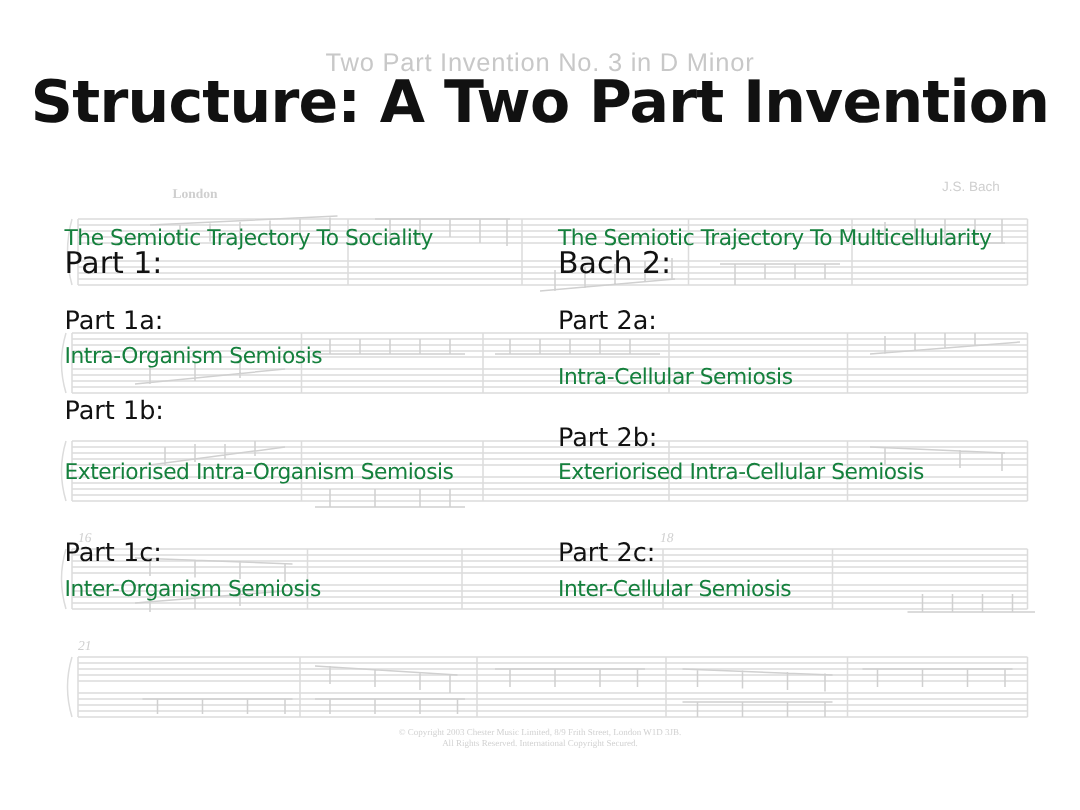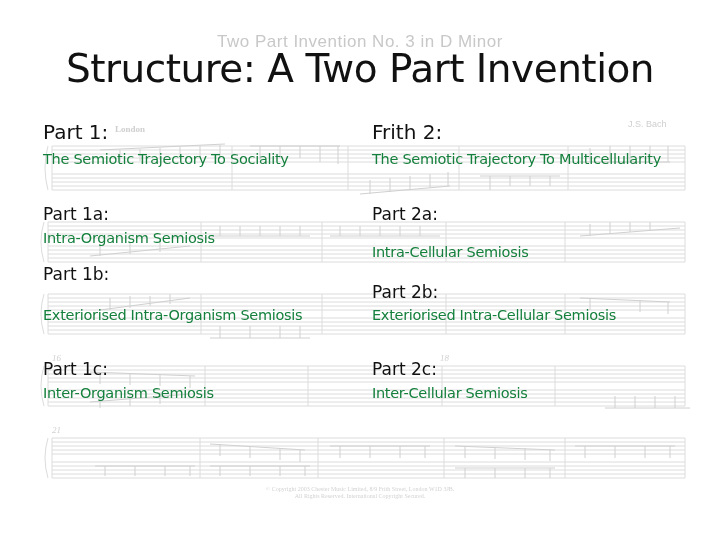--- a/index.html
+++ b/index.html
@@ -6,26 +6,26 @@
   body { width:720px; height:540px; background:#ffffff; position:relative; overflow:hidden;
          font-family: "DejaVu Sans", sans-serif; color:#111; }
   .bg-score { position:absolute; left:0; top:0; width:720px; height:540px; }
   .score-title { position:absolute; left:0; width:720px; top:32px; text-align:center;
                  font-family:"Liberation Sans", sans-serif; font-size:17px; color:#c8c8c8; letter-spacing:0.5px; }
   .score-composer { position:absolute; left:628px; top:119px; font-family:Liberation Sans, sans-serif; font-size:9px; color:#cfcfcf; }
   .score-tempo { position:absolute; left:115px; top:124px; font-family:"Liberation Serif", serif; font-size:9px; font-weight:bold; color:#cfcfcf; }
   .score-copyright { position:absolute; left:150px; width:420px; top:486px; text-align:center;
                      font-family:"Liberation Serif", serif; font-size:6px; line-height:7px; color:#d2d2d2; }
   .slide-title { position:absolute; left:0; width:720px; top:46px; text-align:center;
-                 font-family:"DejaVu Sans", sans-serif; font-weight:normal; font-size:39px; letter-spacing:-0.5px; color:#111; }
+                 font-family:"DejaVu Sans", sans-serif; font-weight:bold; font-size:39px; letter-spacing:-0.5px; color:#111; }
   .col { position:absolute; width:340px; }
   .col-left { left:43px; }
   .col-right { left:372px; }
   .part-head { position:absolute; font-size:17px; color:#111; white-space:nowrap; }
-  .part-head.big { font-size:20px; }
+  .part-head.big { font-size:20px;margin-top:43px; }
   .part-desc { position:absolute; font-size:14.5px; color:#15803d; white-space:nowrap; letter-spacing:-0.3px; }
 </style>
 </head>
 <body>
 
 <svg class="bg-score" viewBox="0 0 720 540" xmlns="http://www.w3.org/2000/svg">
   <g stroke="#dcdcdc" stroke-width="1" fill="none">
 
     <g>
       <path d="M52 146 H685 M52 150 H685 M52 154 H685 M52 158 H685 M52 162 H685"></path>
@@ -111,21 +111,21 @@
   <div class="part-desc" style="top:230px">Intra-Organism Semiosis</div>
 
   <div class="part-head" style="top:264px">Part 1b:</div>
   <div class="part-desc" style="top:307px">Exteriorised Intra-Organism Semiosis</div>
 
   <div class="part-head" style="top:359px">Part 1c:</div>
   <div class="part-desc" style="top:385px">Inter-Organism Semiosis</div>
 </div>
 
 <div class="col col-right">
-  <div class="part-head big" style="top:120px">Frith 2:</div>
+  <div class="part-head big" style="top:120px">Bach 2:</div>
   <div class="part-desc" style="top:151px">The Semiotic Trajectory To Multicellularity</div>
 
   <div class="part-head" style="top:204px">Part 2a:</div>
   <div class="part-desc" style="top:244px">Intra-Cellular Semiosis</div>
 
   <div class="part-head" style="top:282px">Part 2b:</div>
   <div class="part-desc" style="top:307px">Exteriorised Intra-Cellular Semiosis</div>
 
   <div class="part-head" style="top:359px">Part 2c:</div>
   <div class="part-desc" style="top:385px">Inter-Cellular Semiosis</div>

